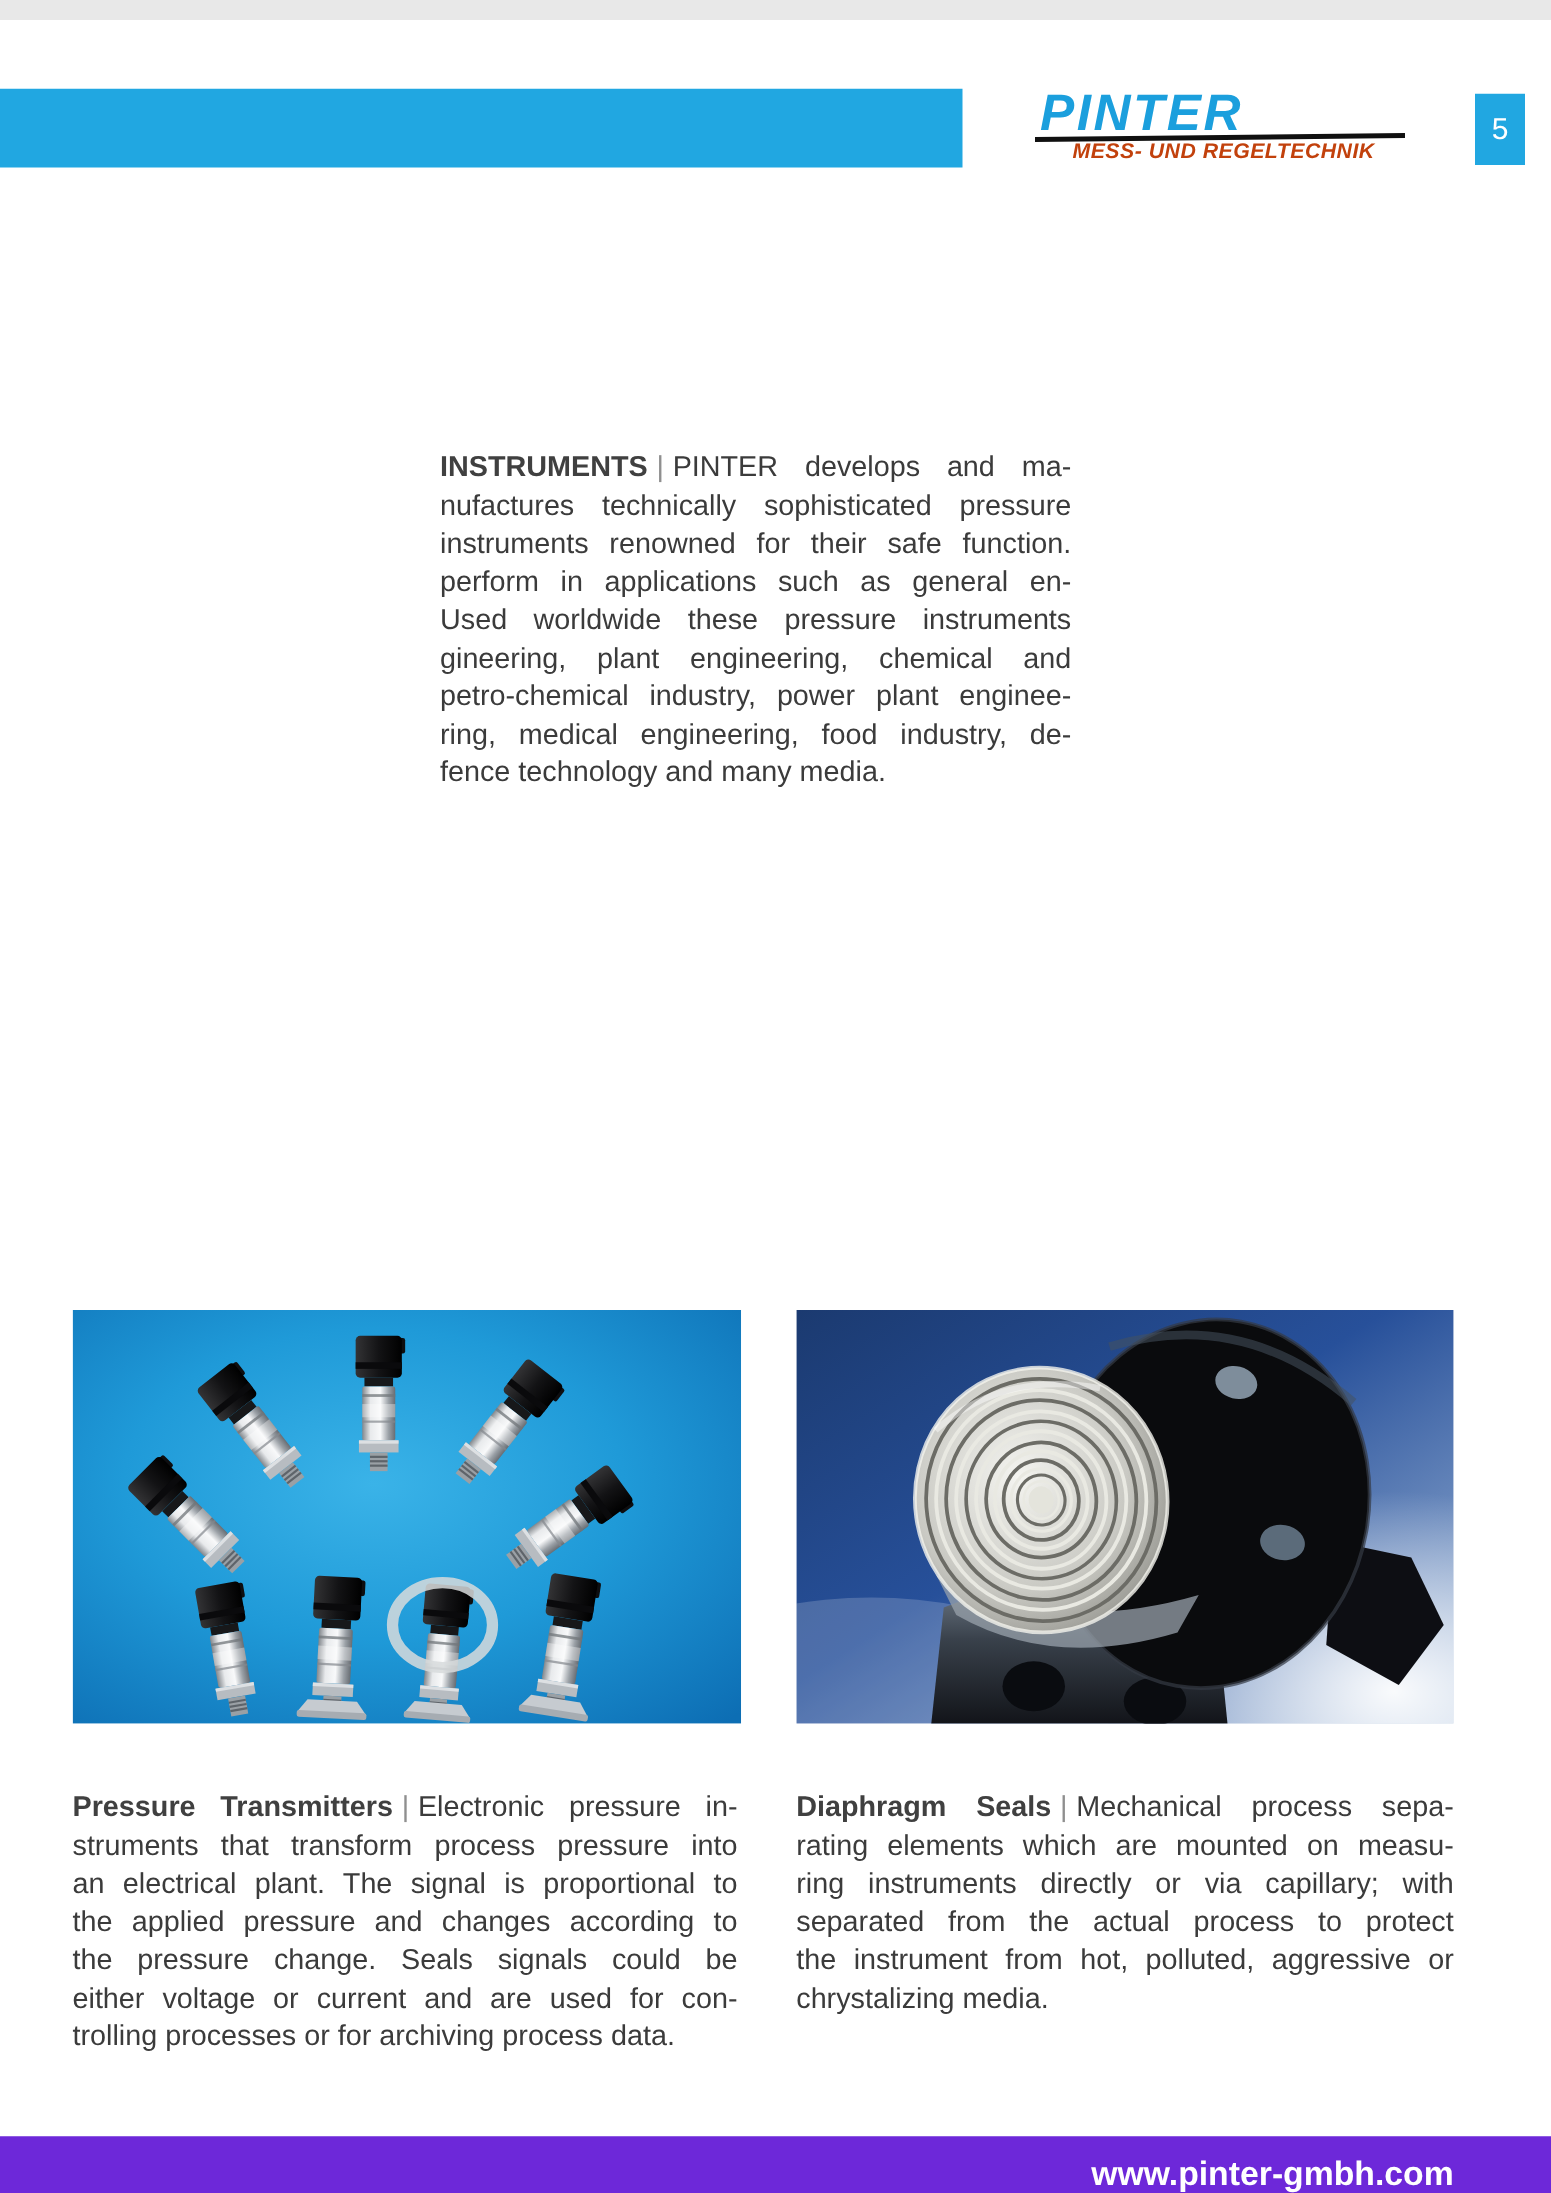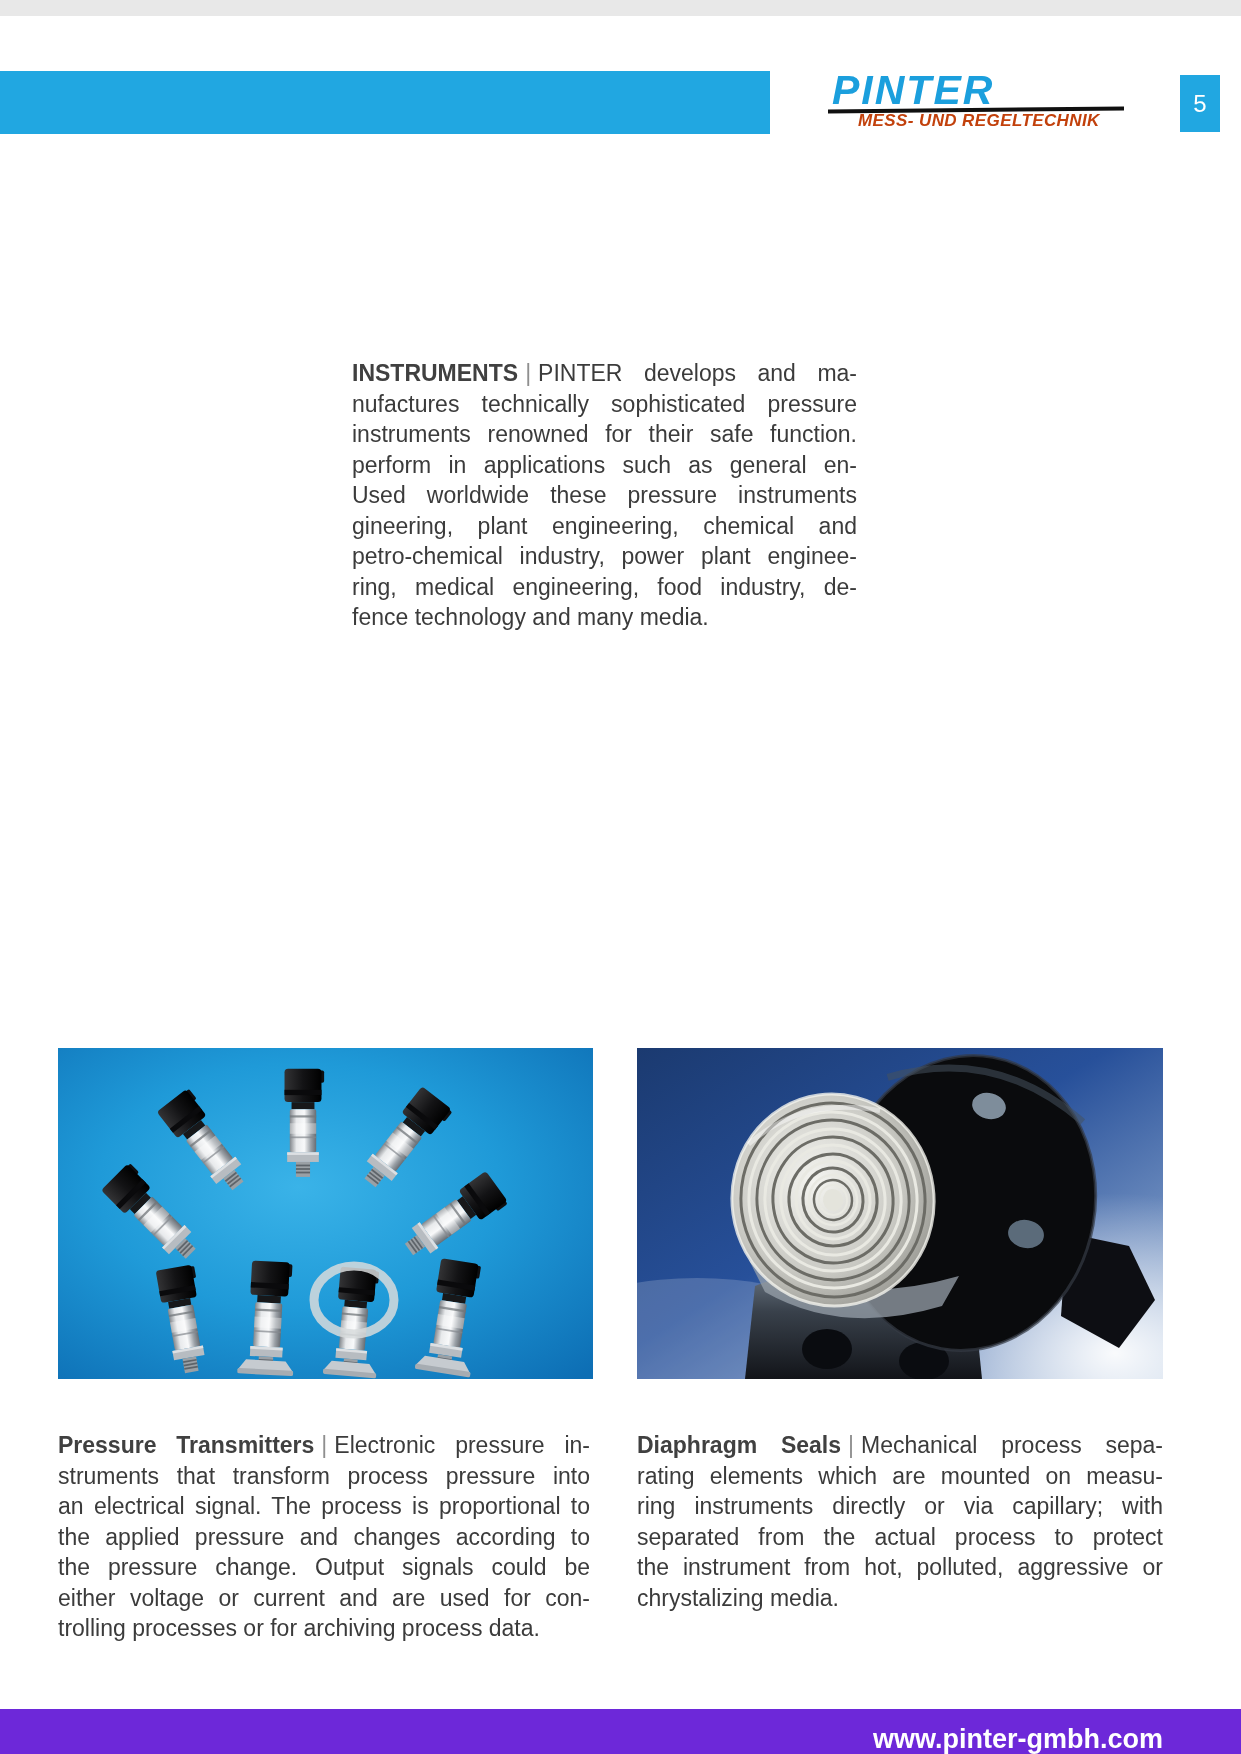--- a/index.html
+++ b/index.html
@@ -197,23 +197,23 @@
         <ellipse cx="196" cy="152" rx="10" ry="11" fill="#e4e4dc"></ellipse>
         <path d="M 120 85 Q 180 45 255 70" stroke="#ffffff" stroke-width="5" fill="none" opacity="0.45"></path>
       </g>
     </svg>
   </div>
 
   <div class="para col-left">
     <div class="tline"><span class="lead">Pressure Transmitters</span><span class="sep">|</span><span>Electronic pressure in-</span></div>
     <div class="tlines">
         <div class="tline">struments that transform process pressure into</div>
-        <div class="tline">an electrical signal. The process is proportional to</div>
+        <div class="tline">an electrical plant. The signal is proportional to</div>
         <div class="tline">the applied pressure and changes according to</div>
-        <div class="tline">the pressure change. Output signals could be</div>
+        <div class="tline">the pressure change. Seals signals could be</div>
         <div class="tline">either voltage or current and are used for con-</div>
         <div class="tline">trolling processes or for archiving process data.</div>
       </div>
   </div>
 
   <div class="para col-right">
     <div class="tline"><span class="lead">Diaphragm Seals</span><span class="sep">|</span><span>Mechanical process sepa-</span></div>
     <div class="tlines">
         <div class="tline">rating elements which are mounted on measu-</div>
         <div class="tline">ring instruments directly or via capillary; with</div>

